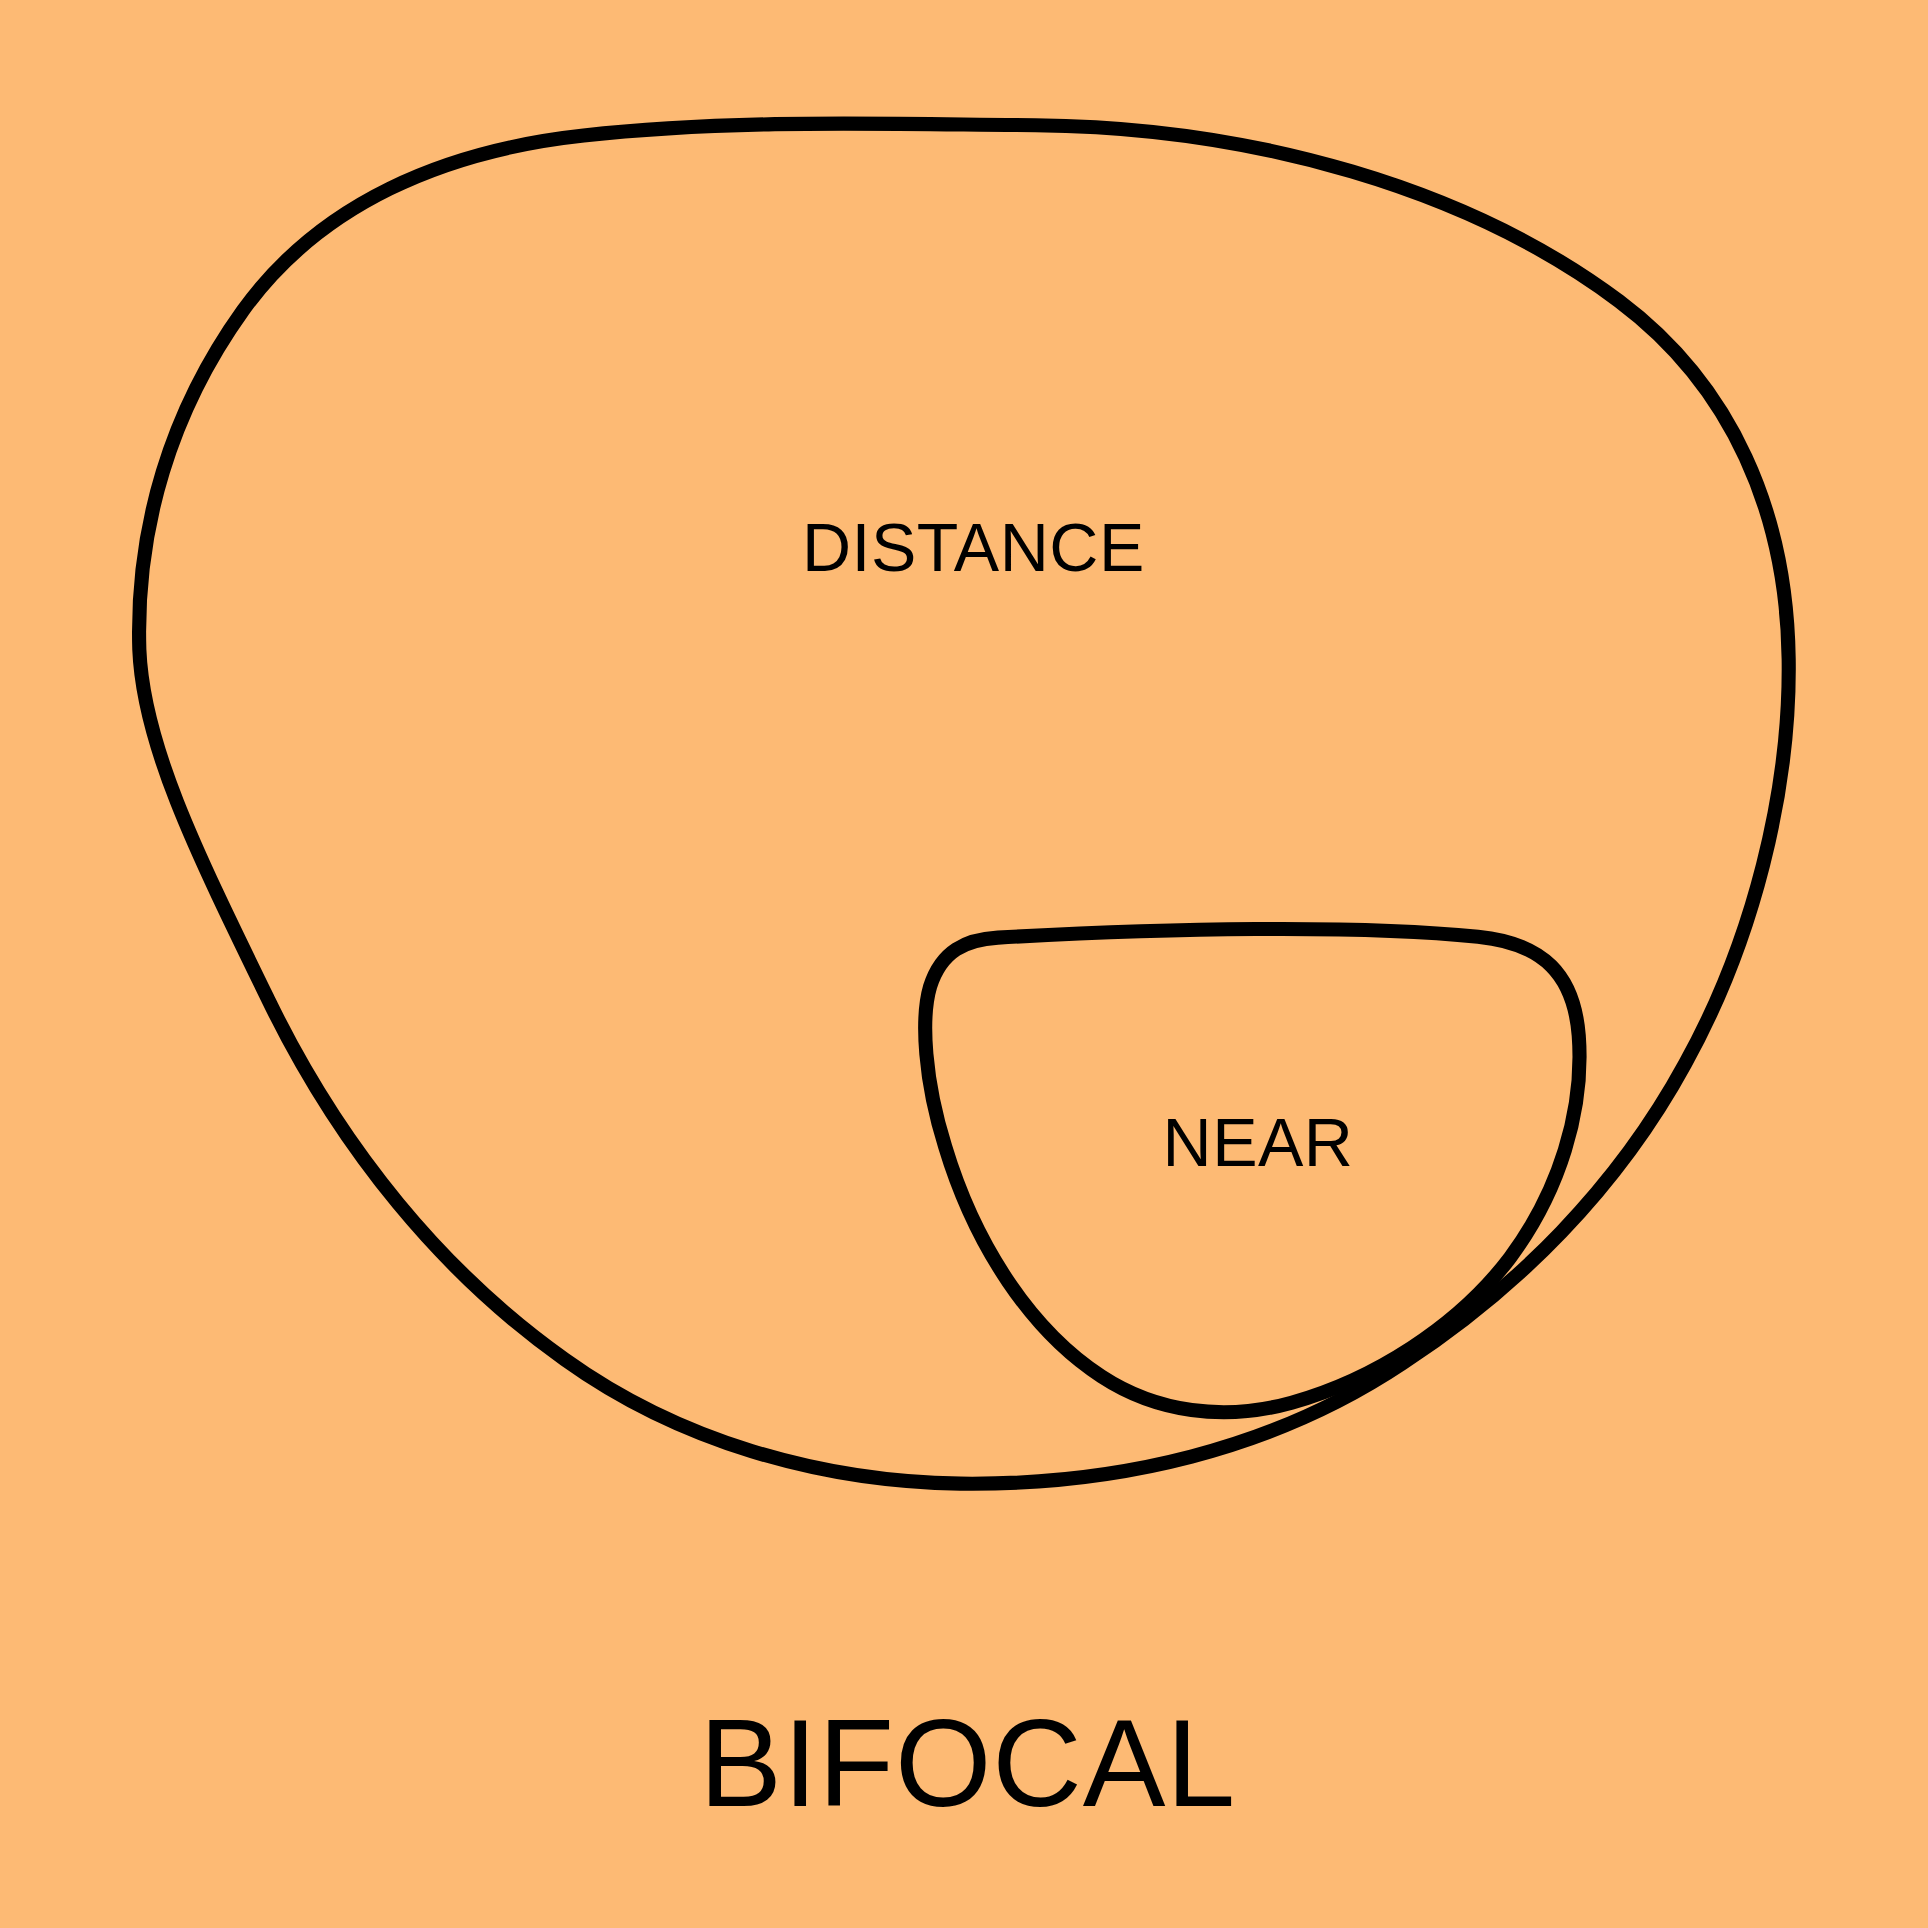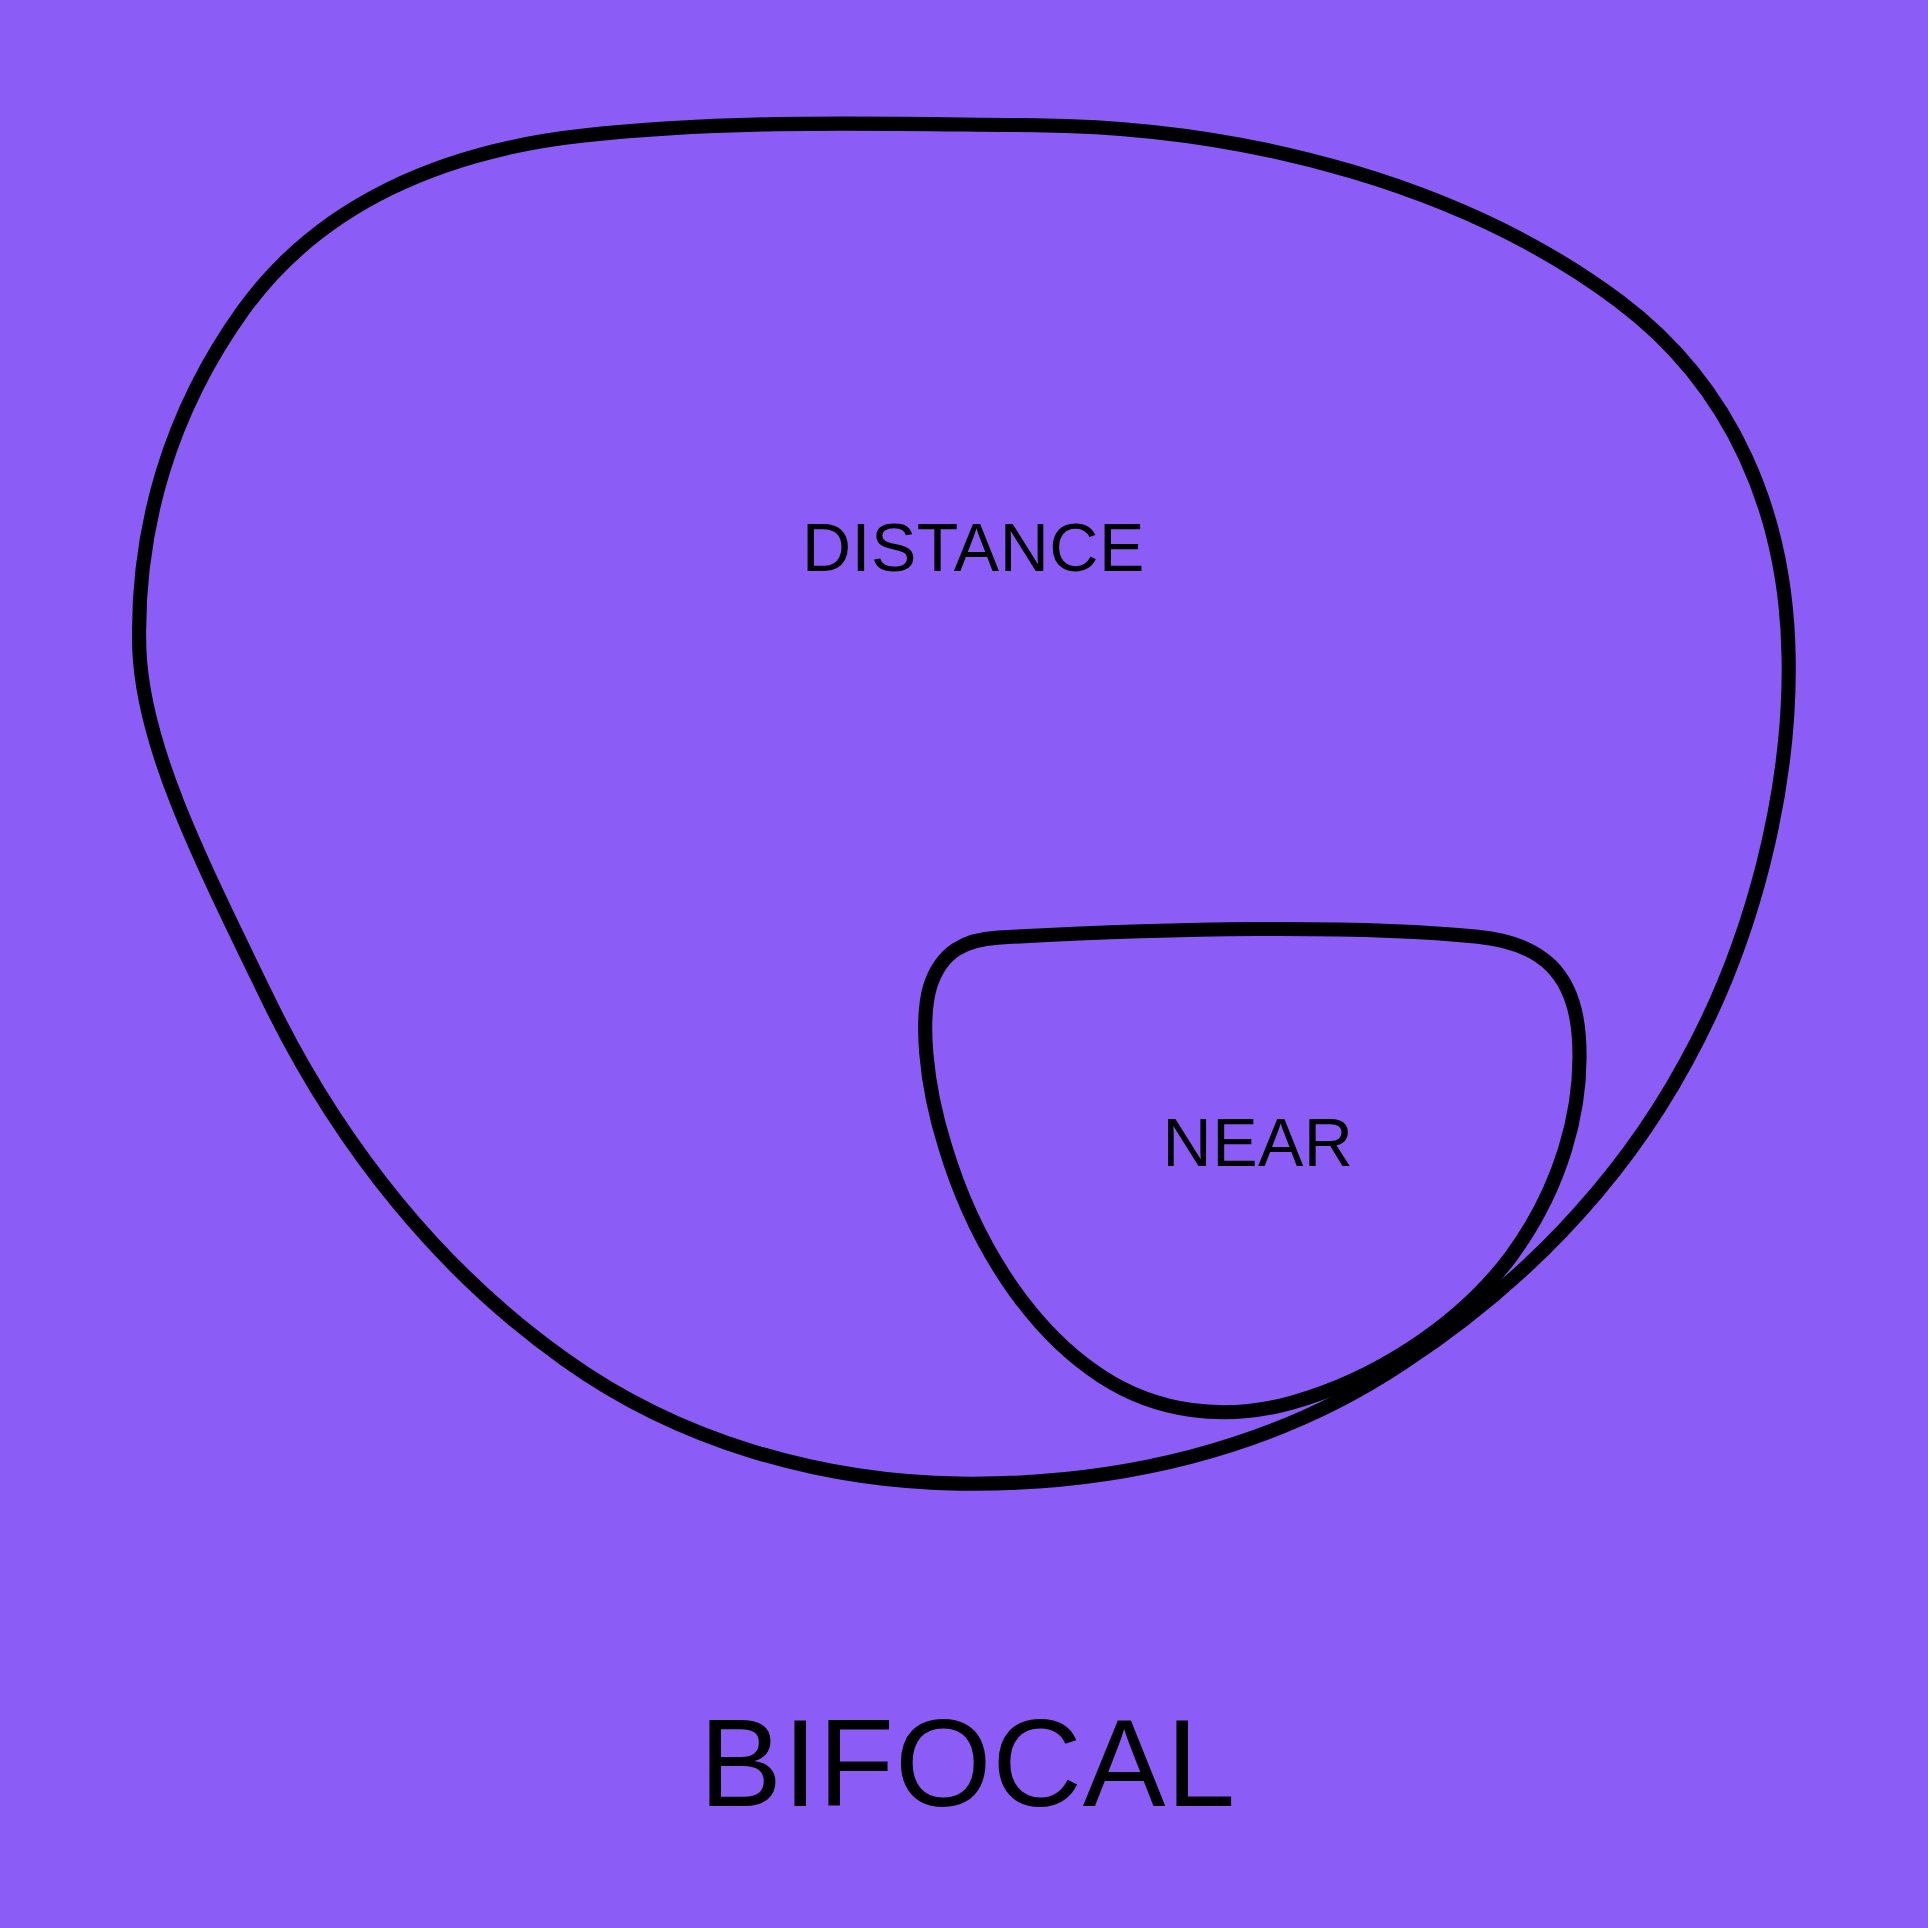--- a/index.html
+++ b/index.html
@@ -10,21 +10,21 @@
   body {
     width: 1928px;
     height: 1928px;
     overflow: hidden;
     font-family: "Liberation Sans", sans-serif;
   }
   #diagram-root {
     position: relative;
     width: 1928px;
     height: 1928px;
-    background: #8b5cf6;
+    background: #fdba74;
   }
   #lens-svg {
     position: absolute;
     left: 0;
     top: 0;
     width: 1928px;
     height: 1928px;
     display: block;
   }
   .lens-label {

